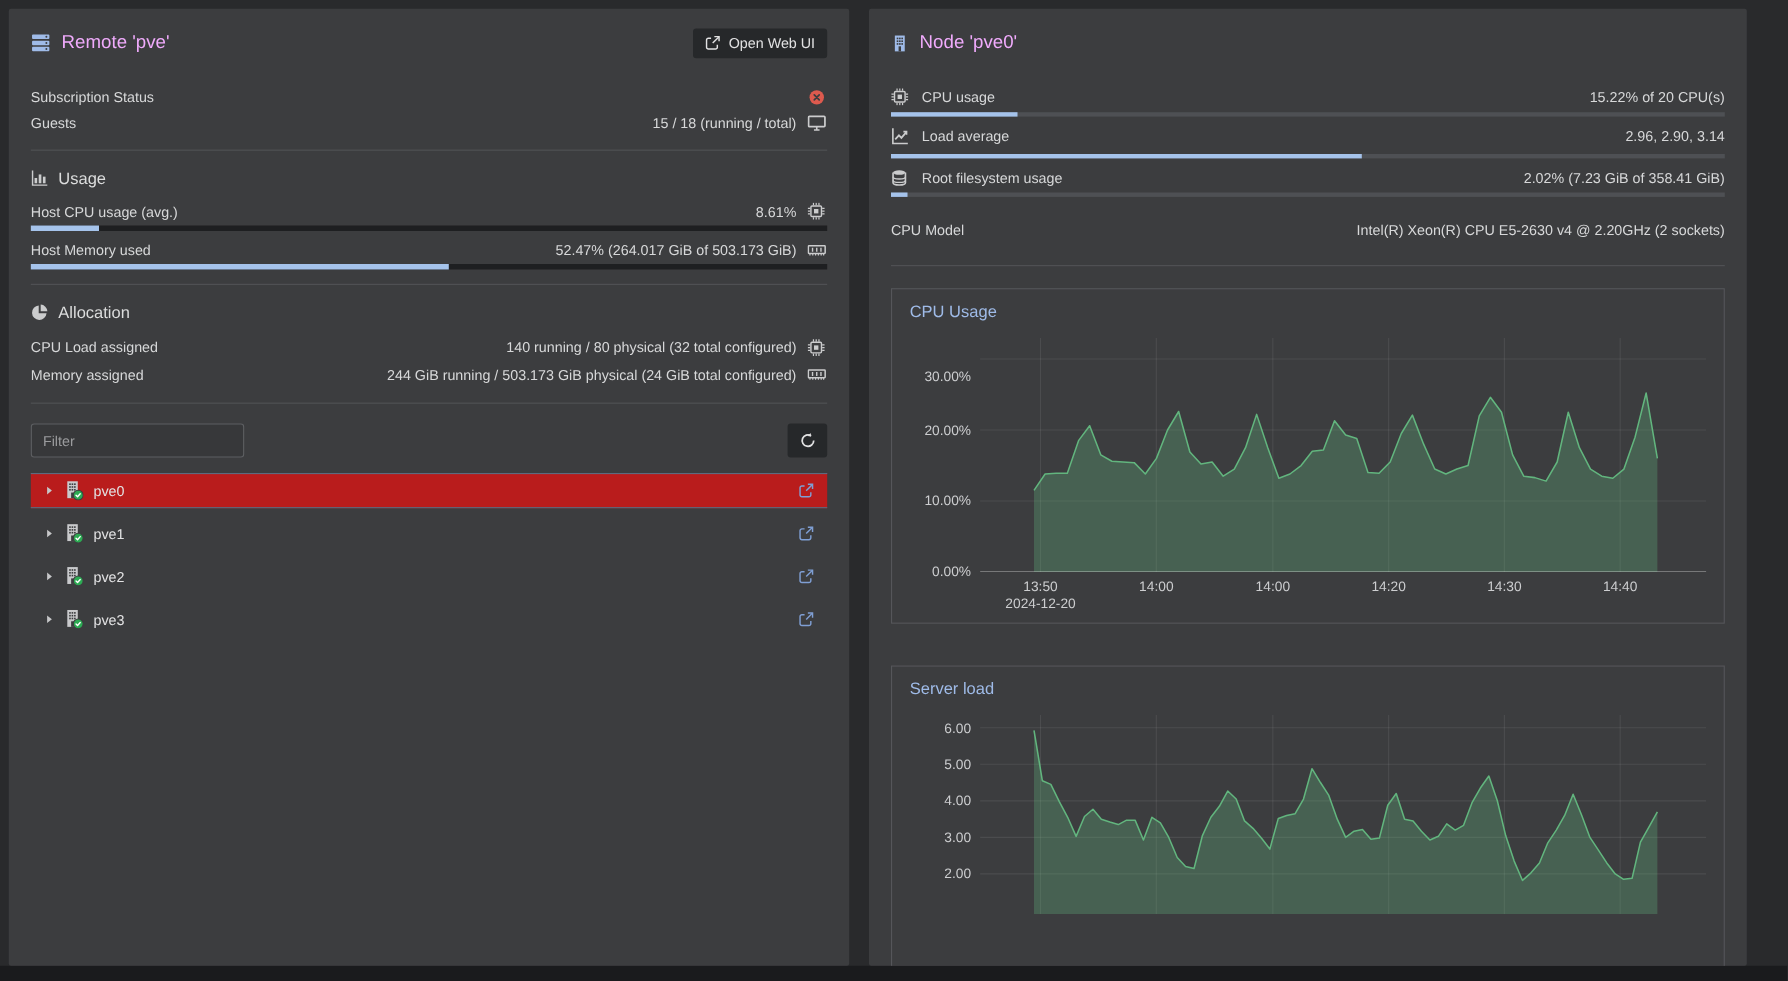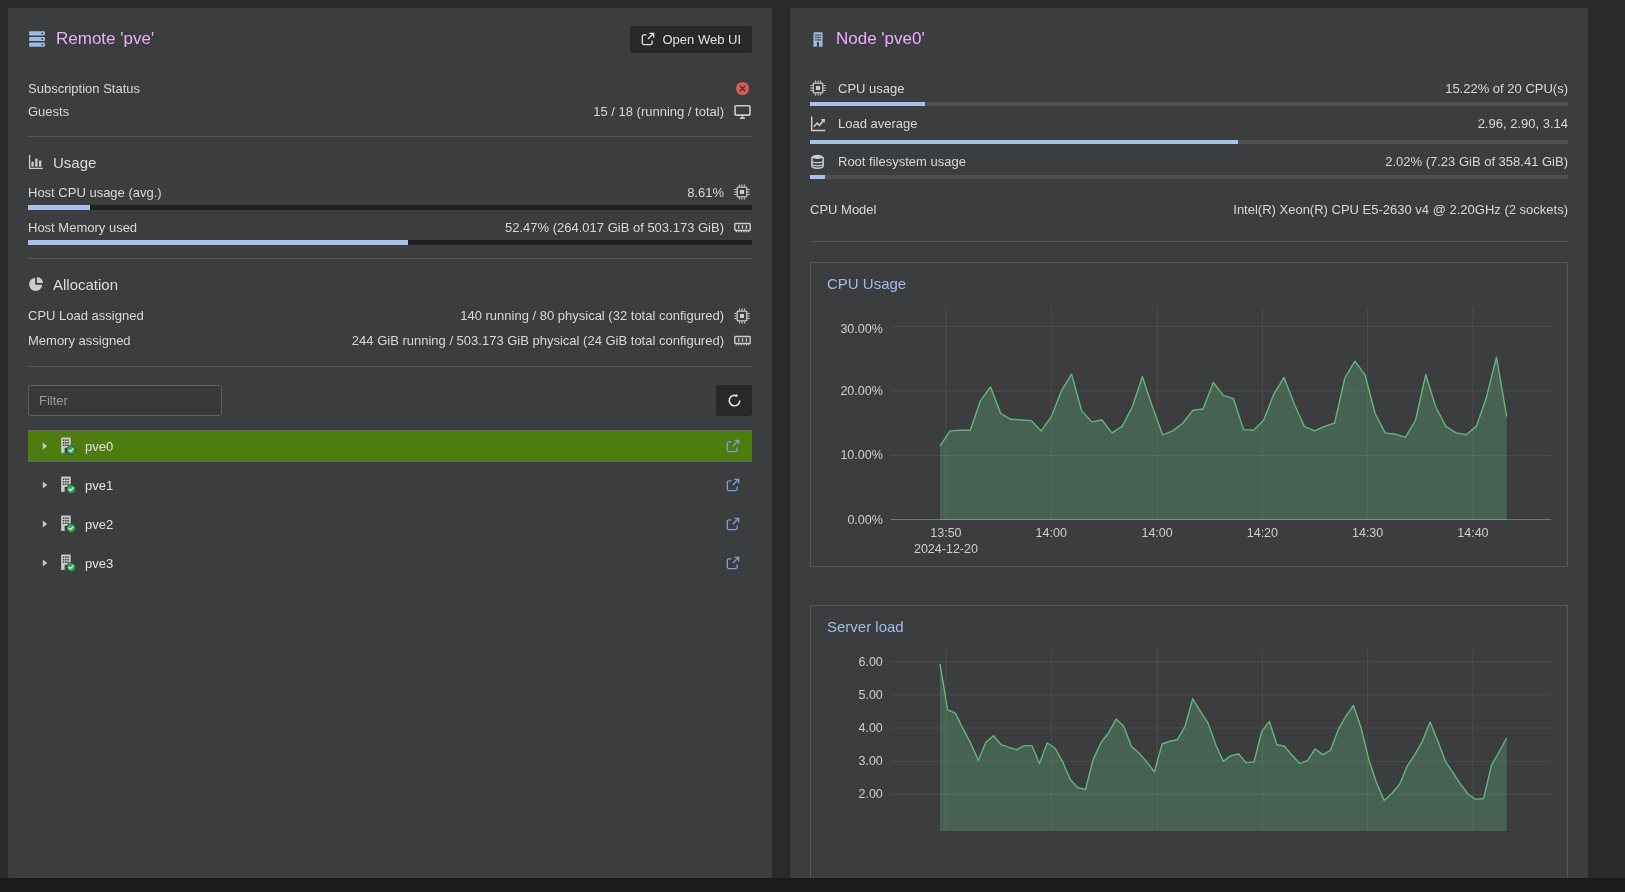--- a/index.html
+++ b/index.html
@@ -46,21 +46,21 @@
   .filter-row { display:flex; align-items:center; margin:18px 0 14px 0; }
   .filter-input {
     width:194px; height:31px; background:#37383a; border:1px solid #5d5f62; border-radius:3px;
     color:#e0e0e0; font-family:inherit; font-size:13px; padding:0 10px; outline:none;
   }
   .filter-input::placeholder { color:#9b9c9e; }
   .icon-btn { margin-left:auto; width:36px; height:31px; justify-content:center; padding:0; }
 
   .node-row { display:flex; align-items:center; height:32px; margin-bottom:7px; padding:0 12px 0 12px;
               border-top:1px solid transparent; border-bottom:1px solid transparent; cursor:pointer; }
-  .node-row.selected { background:#4d7c0f; border-color:#5d6a7e; }
+  .node-row.selected { background:#b91c1c; border-color:#5d6a7e; }
   .node-caret { display:inline-flex; width:14px; }
   .node-icon { display:inline-flex; margin:0 9px 0 4px; }
   .node-name { color:#e3e3e4; }
   .node-open { margin-left:auto; display:inline-flex; color:#7f9fd4; cursor:pointer; }
 
   .gauge { margin-bottom:6px; }
   .gauge-row { display:flex; align-items:center; height:22px; }
   .gauge-icon { width:20px; margin-right:8px; display:flex; color:#cbcccd; }
   .gauge-value { margin-left:auto; }
   .gauge-meter { height:4px; background:#4e5054; margin-top:3px; }
@@ -469,21 +469,21 @@
           <span class="info-value">Intel(R) Xeon(R) CPU E5-2630 v4 @ 2.20GHz (2 sockets)</span>
         </div>
       </div>
 
     <div class="sep sep-right"></div>
 
     <div class="chart-box" id="chart-0">
         <div class="chart-title">CPU Usage</div>
         <div class="chart-plot-row">
           <div class="chart-ylabels" style="height: 213px;">
-            <span class="chart-ylabel" style="top: 15px;">30.00%</span>
+            <span class="chart-ylabel" style="top: 28px;">30.00%</span>
             <span class="chart-ylabel" style="top: 76.9091px;">20.00%</span>
             <span class="chart-ylabel" style="top: 141.455px;">10.00%</span>
             <span class="chart-ylabel" style="top: 206px;">0.00%</span>
           </div>
           <svg width="662" height="213">
             <line x1="54.946000000000005" x2="54.946000000000005" y1="0" y2="213" stroke="rgba(255,255,255,0.08)" stroke-width="1"></line>
             <line x1="160.204" x2="160.204" y1="0" y2="213" stroke="rgba(255,255,255,0.08)" stroke-width="1"></line>
             <line x1="266.124" x2="266.124" y1="0" y2="213" stroke="rgba(255,255,255,0.08)" stroke-width="1"></line>
             <line x1="371.38200000000006" x2="371.38200000000006" y1="0" y2="213" stroke="rgba(255,255,255,0.08)" stroke-width="1"></line>
             <line x1="476.64" x2="476.64" y1="0" y2="213" stroke="rgba(255,255,255,0.08)" stroke-width="1"></line>

